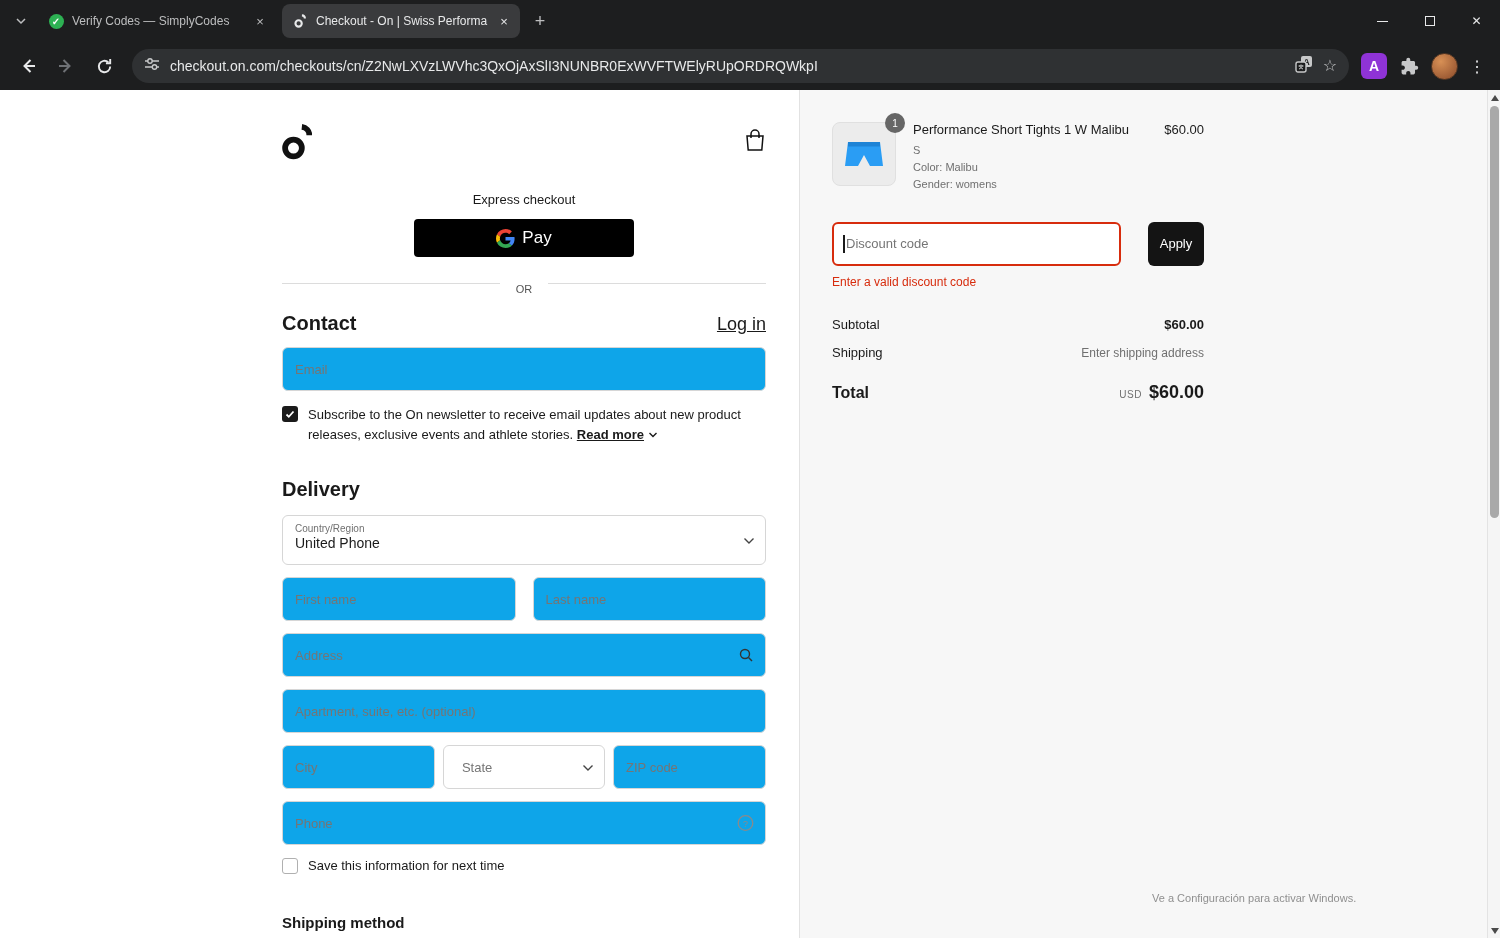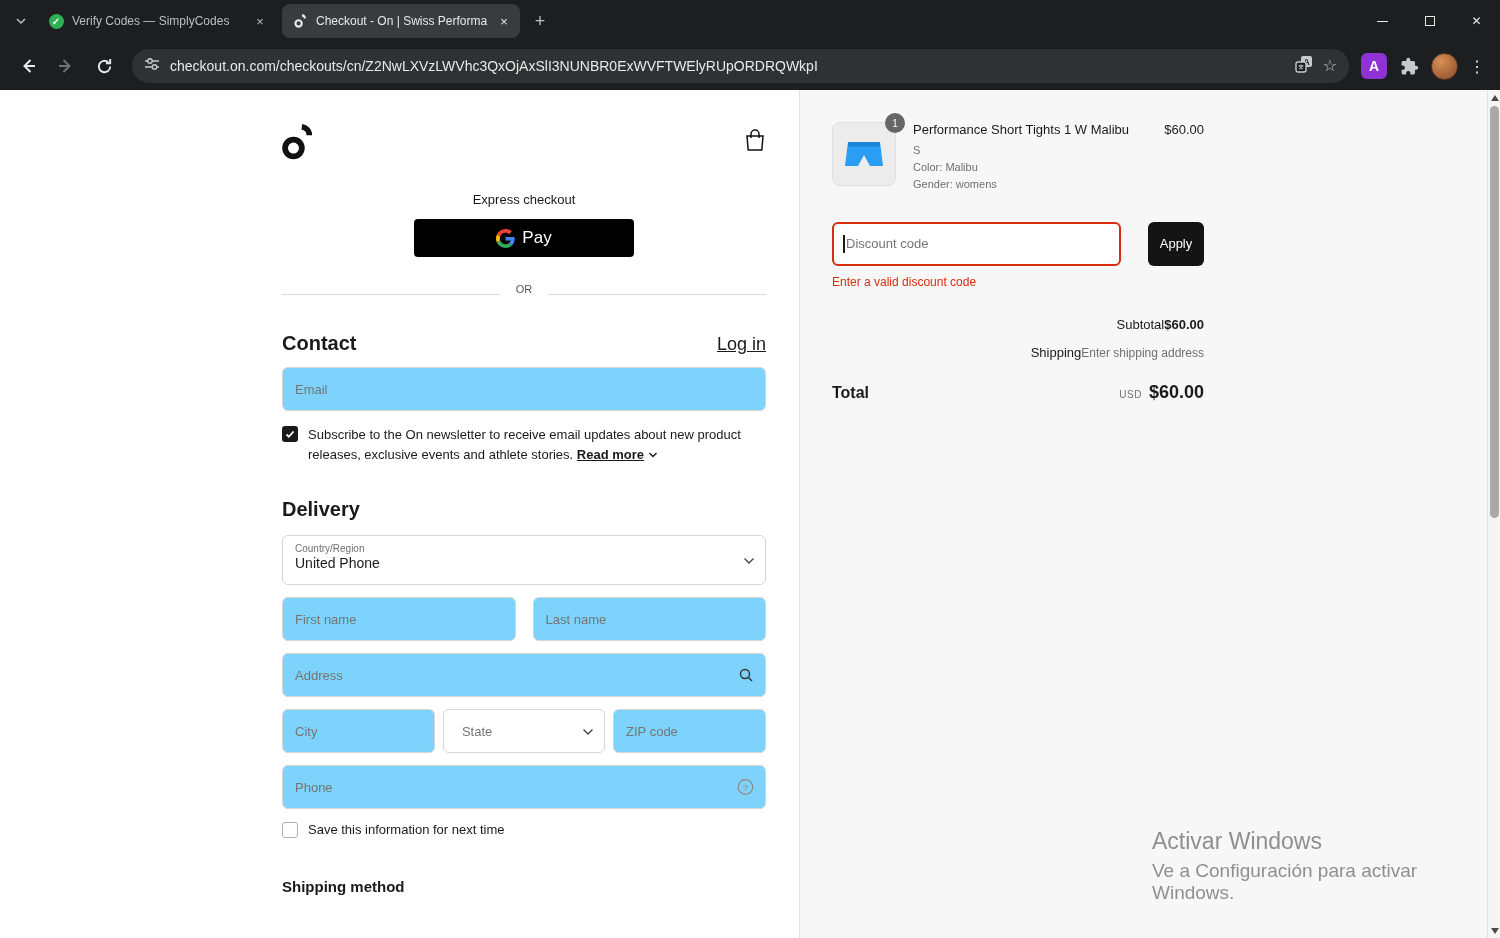--- a/index.html
+++ b/index.html
@@ -34,30 +34,30 @@
 
   
   .page { flex:1; display:flex; position:relative; background:#fff; min-height:0; }
   .main { width:800px; flex:0 0 800px; background:#fff; border-right:1px solid #e2e2e2; overflow:hidden; }
   .checkout-col { width:484px; margin-left:auto; margin-right:33px; padding-top:32px; }
 
   .shop-header { display:flex; align-items:center; justify-content:space-between; margin-bottom:28px; }
   .express { text-align:center; font-size:13px; color:#1a1a1a; margin-bottom:12px; }
   .gpay-btn { width:220px; height:38px; background:#000; border-radius:4px; margin:0 auto; display:flex; align-items:center; justify-content:center; gap:7px; cursor:pointer; }
   .gpay-btn .gpay-text { color:#fff; font-size:17px; }
-  .or-divider { display:flex; align-items:flex-end; gap:16px; margin:26px 0 37px; }
+  .or-divider { display:flex; align-items:flex-start; gap:16px; margin:26px 0 17px; }
   .or-divider .line { flex:1; height:1px; background:#dcdcdc; }
   .or-divider .or-text { font-size:11px; color:#545454; }
 
   .contact-head { display:flex; align-items:baseline; justify-content:space-between; margin-bottom:12px; }
   h2.sec { font-size:20px; font-weight:700; color:#1a1a1a; }
   .login-link { font-size:18px; color:#1a1a1a; text-decoration:underline; cursor:pointer; }
 
   .field { position:relative; margin-bottom:12px; }
-  .field input { width:100%; height:44px; border:1px solid #d6d6d6; border-radius:6px; background:#7dd3fc; padding:0 12px; font-size:13px; color:#333; font-family:"Liberation Sans",sans-serif; outline:none; }
+  .field input { width:100%; height:44px; border:1px solid #d6d6d6; border-radius:6px; background:#0ea5e9; padding:0 12px; font-size:13px; color:#333; font-family:"Liberation Sans",sans-serif; outline:none; }
   .field input::placeholder { color:#757575; }
   .field .right-icon { position:absolute; right:12px; top:50%; transform:translateY(-50%); display:flex; }
 
   .check-row { display:flex; gap:10px; font-size:13px; color:#1a1a1a; line-height:1.5; margin:14px 0 34px; }
   .cb { width:16px; height:16px; border-radius:3px; flex:0 0 16px; margin-top:1px; cursor:pointer; display:flex; align-items:center; justify-content:center; }
   .cb.checked { background:#1a1a1a; }
   .cb.empty { border:1px solid #b0b0b0; background:#fff; }
   .readmore { font-weight:700; text-decoration:underline; cursor:pointer; }
 
   .select-box { position:relative; border:1px solid #d6d6d6; border-radius:6px; height:50px; padding:7px 30px 0 12px; margin-bottom:12px; cursor:pointer; background:#fff; }
@@ -89,33 +89,33 @@
 
   .discount-row { display:flex; gap:27px; margin-top:32px; }
   .discount-wrap { flex:1; position:relative; }
   .discount-wrap input { width:100%; height:44px; border:2px solid #d72c0d; border-radius:6px; padding:0 12px; font-size:13px; background:#fff; outline:none; font-family:"Liberation Sans",sans-serif; }
   .discount-wrap input::placeholder { color:#757575; }
   .caret { position:absolute; left:11px; top:13px; width:1.5px; height:18px; background:#1a1a1a; }
   .apply-btn { width:56px; height:44px; background:#141414; color:#fff; border:none; border-radius:6px; font-size:13px; cursor:pointer; font-family:"Liberation Sans",sans-serif; }
   .discount-error { font-size:12px; color:#d72c0d; margin-top:9px; }
 
   .totals { margin-top:28px; }
-  .t-row { display:flex; justify-content:flex-end; align-items:baseline; margin-bottom:13px; }
+  .t-row { display:flex; justify-content:space-between; align-items:baseline; margin-bottom:13px; }
   .t-label { font-size:13px; color:#1a1a1a; }
   .t-val { font-size:13px; font-weight:700; color:#1a1a1a; }
   .t-muted { font-size:12px; color:#707070; }
   .total-row { display:flex; justify-content:space-between; align-items:baseline; margin-top:22px; }
   .total-label { font-size:16px; font-weight:700; color:#1a1a1a; }
   .total-right { display:flex; align-items:baseline; gap:7px; }
   .currency { font-size:10px; color:#707070; letter-spacing:.5px; }
   .total-val { font-size:18px; font-weight:700; color:#1a1a1a; }
 
   .watermark { position:absolute; left:352px; bottom:34px; color:#8f8f8f; }
   .wm1 { font-size:23px; font-weight:400; }
-  .wm2 { font-size:19px; margin-top:5px; }
+  .wm2 { font-size:11px; margin-top:5px; }
 
   
   .scrollbar { position:absolute; top:0; right:0; width:13px; height:100%; background:#f5f5f5; border-left:1px solid #e3e3e3; }
   .scroll-arrow { width:13px; height:15px; display:flex; align-items:center; justify-content:center; cursor:pointer; }
   .tri-up { width:0; height:0; border-left:4px solid transparent; border-right:4px solid transparent; border-bottom:6px solid #4a4a4a; }
   .tri-down { width:0; height:0; border-left:4px solid transparent; border-right:4px solid transparent; border-top:6px solid #4a4a4a; position:absolute; bottom:4px; left:2.5px; }
   .scroll-thumb { position:absolute; top:16px; left:2px; width:9px; height:412px; background:#a9a9a9; border-radius:5px; cursor:grab; }
 </style>
 </head>
 <body>
@@ -294,20 +294,23 @@
         <div class="field">
           <input type="text" style="padding-right: 36px;" placeholder="Address">
           <span class="right-icon">
             <svg width="16" height="16" viewBox="0 0 16 16">
                 <circle cx="7" cy="7" r="4.5" fill="none" stroke="#333" stroke-width="1.4"></circle>
                 <path d="M10.5 10.5L14 14" stroke="#333" stroke-width="1.4"></path>
               </svg>
           </span>
         </div>
 
+        <div class="field">
+          <input type="text" placeholder="Apartment, suite, etc. (optional)" style="">
+        </div>
 
         <div class="row3">
           <div class="field">
             <input type="text" placeholder="City" style="">
           </div>
           <div class="state-box">
             <span class="ph">State</span>
             <span class="chev">
               <svg width="12" height="8" viewBox="0 0 12 8">
                   <path d="M1.5 1.5L6 6l4.5-4.5" fill="none" stroke="#444" stroke-width="1.4"></path>
@@ -386,21 +389,20 @@
             <span class="total-right">
               <span class="currency">USD</span>
               <span class="total-val">$60.00</span>
             </span>
           </div>
         </div>
 
       </div>
 
       <div class="watermark">
-        <div class="wm1">Activar Windows</div>
         <div class="wm2">Ve a Configuración para activar Windows.</div>
       </div>
     </div>
 
     <div class="scrollbar">
       <div class="scroll-arrow">
           <span class="tri-up"></span>
         </div>
       <div class="scroll-thumb"></div>
       <span class="tri-down"></span>

